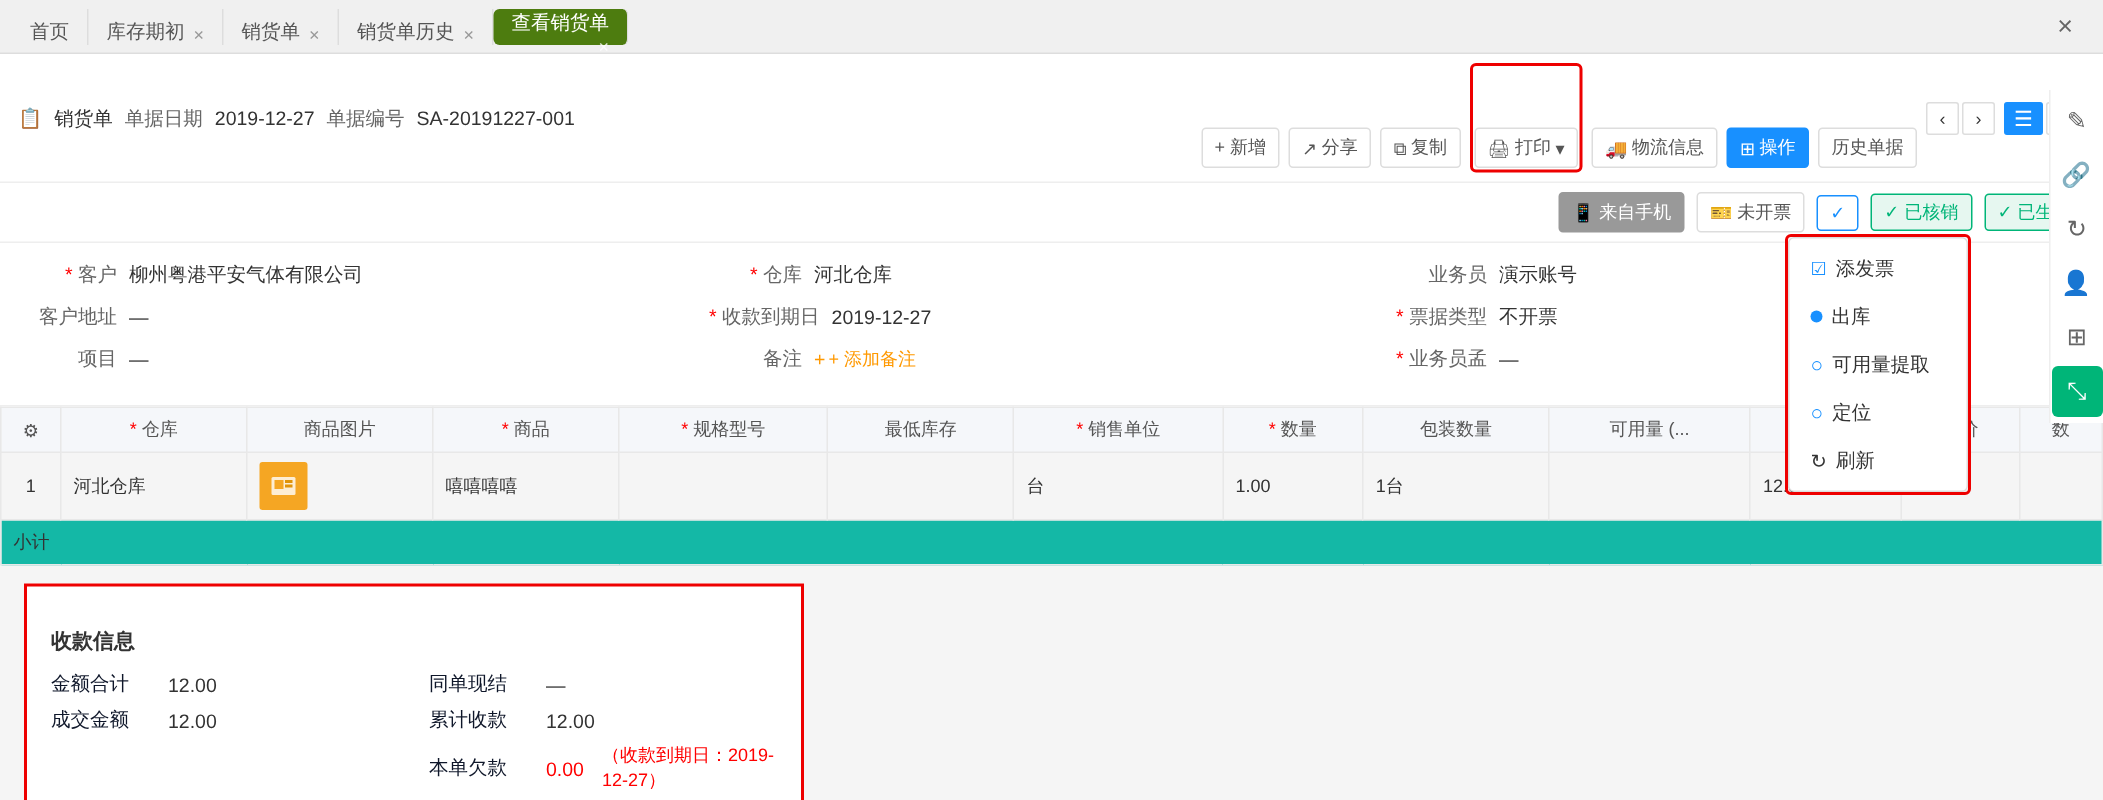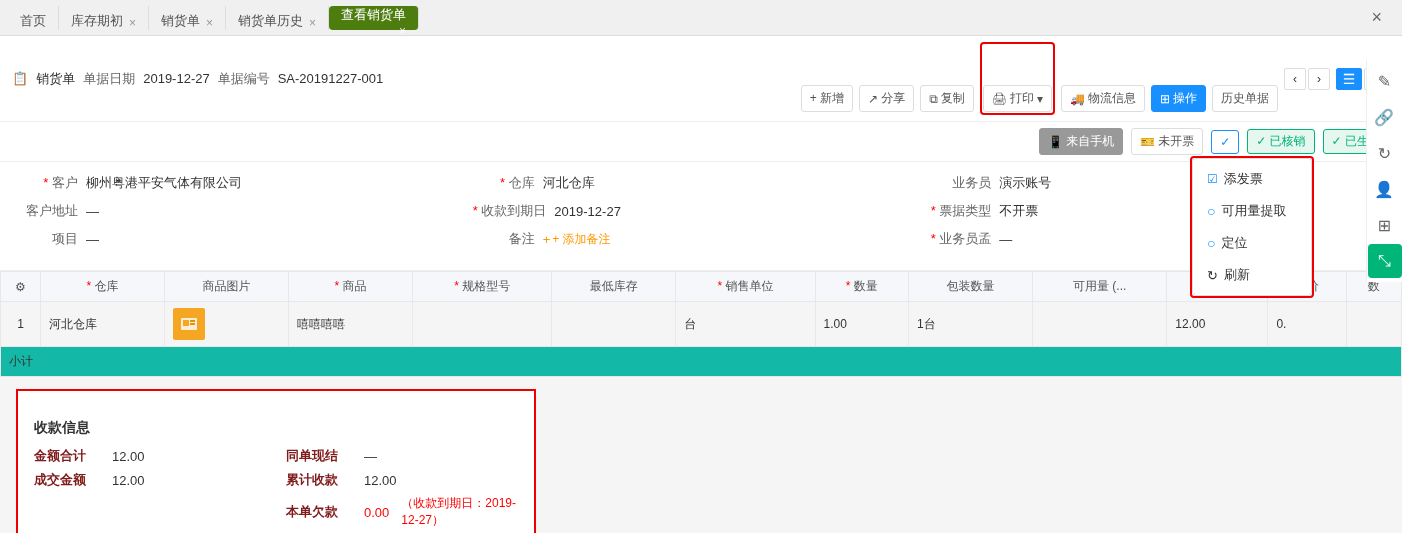--- a/index.html
+++ b/index.html
@@ -95,21 +95,21 @@
     .subtotal-row td { background: #14b8a6; font-weight: 500; }
 
     
     .summary-section {
       padding: 28px 16px; background: #fff; border: 2px solid #e00; margin: 4px;
       max-width: 520px;
     }
     .summary-title { font-weight: bold; font-size: 14px; margin-bottom: 10px; }
     .summary-grid { display: grid; grid-template-columns: 1fr 1fr; gap: 6px 20px; }
     .summary-item { display: flex; align-items: center; gap: 8px; }
-    .summary-label { color: #7f1d1d; min-width: 70px; font-weight: bold; }
+    .summary-label { color: #0f172a; min-width: 70px; }
     .summary-value { color: #333; }
     .summary-value.red { color: #f00; }
 
     
     .right-sidebar {
       position: fixed; right: 0; top: 60px; width: 36px; background: #fff;
       border-left: 1px solid #eee; display: flex; flex-direction: column; align-items: center;
       padding: 4px 0; gap: 2px;
     }
     .sidebar-icon {
@@ -247,20 +247,24 @@
       <div class="status-badge status-sold">✓ 已核销</div>
       <div class="status-badge status-effective">✓ 已生效</div>
     </div>
 
     <div style="position: relative; display: flex; justify-content: flex-end; margin-right: 40px;">
       <div class="dropdown-highlight" style="border: 2px solid #e00; position: absolute; right: 48px; top: -6px; z-index: 200;">
         <div class="dropdown-menu" style="position: static; box-shadow: none;">
           <div class="dropdown-item">
             <span style="font-size:12px; color:#1890ff;">☑</span>
             <span>添发票</span>
+          </div>
+          <div class="dropdown-item">
+            <span class="dot dot-blue"></span>
+            <span>出库</span>
           </div>
           <div class="dropdown-item">
             <span style="color:#1890ff; font-size:14px;">○</span>
             <span>可用量提取</span>
           </div>
           <div class="dropdown-item">
             <span style="color:#1890ff; font-size:14px;">○</span>
             <span>定位</span>
           </div>
           <div class="dropdown-item">

